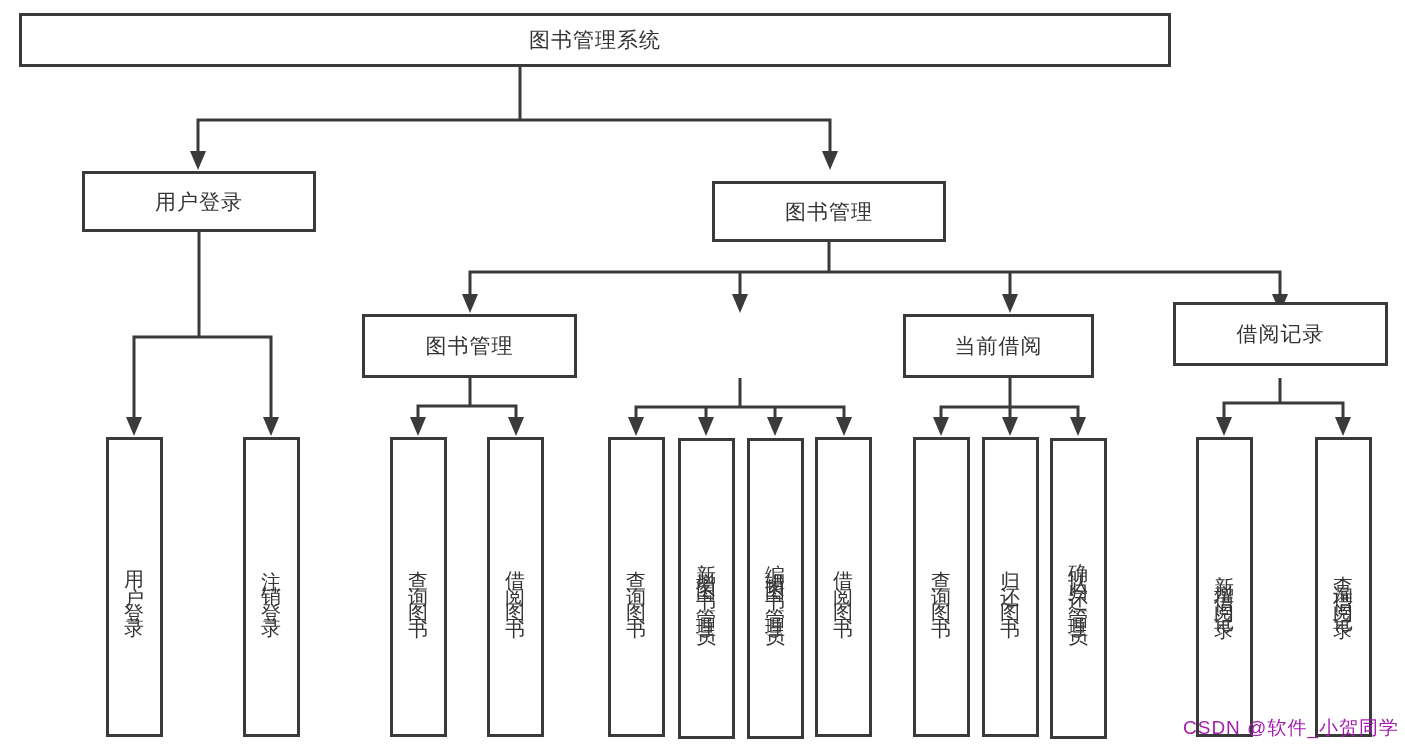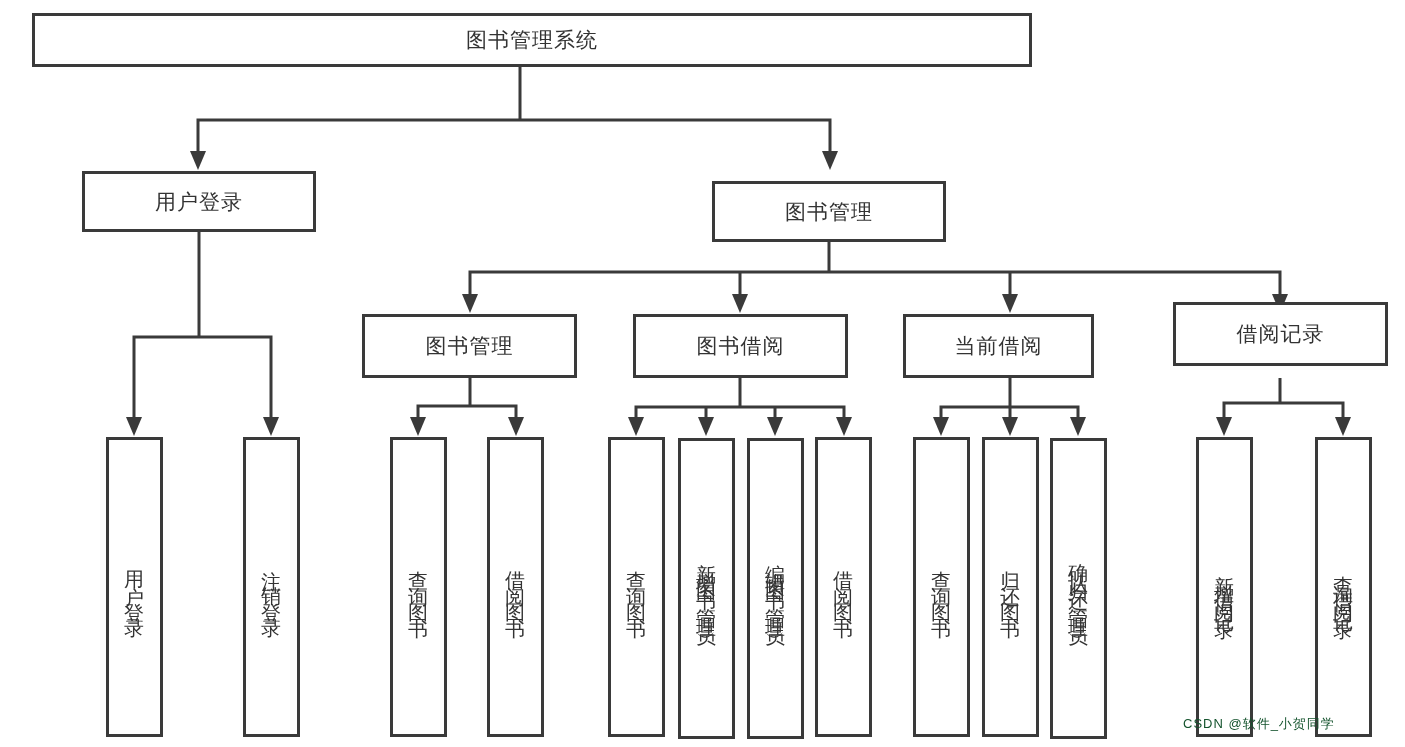--- a/index.html
+++ b/index.html
@@ -28,22 +28,22 @@
   .v {
     writing-mode: vertical-rl;
     text-orientation: mixed;
     font-size: 20px;
     line-height: 1;
     letter-spacing: 16px;
   }
   .v.long { letter-spacing: 9px; }
   .watermark {
     position: absolute;
-    font-size: 13px;
-    color: #14532d;
+    font-size: 19px;
+    color: #a21caf;
     white-space: nowrap;
     letter-spacing: 1px;
   }
 </style>
 </head>
 <body>
 
 <div class="stage">
 
   <svg class="connectors" width="1405" height="747" viewBox="0 0 1405 747" xmlns="http://www.w3.org/2000/svg">
@@ -72,27 +72,26 @@
       <path d="M767 417 L783 417 L775 436 Z"></path>
       <path d="M836 417 L852 417 L844 436 Z"></path>
       <path d="M933 417 L949 417 L941 436 Z"></path>
       <path d="M1002 417 L1018 417 L1010 436 Z"></path>
       <path d="M1070 417 L1086 417 L1078 436 Z"></path>
       <path d="M1216 417 L1232 417 L1224 436 Z"></path>
       <path d="M1335 417 L1351 417 L1343 436 Z"></path>
     </g>
   </svg>
 
-  <div class="node h" style="left:32px; top:13px; width:1000px; height:54px">图书管理系统</div>
+  <div class="node h" style="left:19px; top:13px; width:1152px; height:54px">图书管理系统</div>
 
   <div class="node h" style="left:82px; top:171px; width:234px; height:61px">用户登录</div>
   <div class="node h" style="left:712px; top:181px; width:234px; height:61px">图书管理</div>
 
   <div class="node h" style="left:362px; top:314px; width:215px; height:64px">图书管理</div>
-  <div class="node h" style="left:633px; top:314px; width:215px; height:64px">图书借阅</div>
   <div class="node h" style="left:903px; top:314px; width:191px; height:64px">当前借阅</div>
   <div class="node h" style="left:1173px; top:302px; width:215px; height:64px">借阅记录</div>
 
   <div class="node v" style="left:106px; top:437px; width:57px; height:300px">用户登录</div>
   <div class="node v" style="left:243px; top:437px; width:57px; height:300px">注销登录</div>
 
   <div class="node v" style="left:390px; top:437px; width:57px; height:300px">查询图书</div>
   <div class="node v" style="left:487px; top:437px; width:57px; height:300px">借阅图书</div>
 
   <div class="node v" style="left:608px; top:437px; width:57px; height:300px">查询图书</div>

